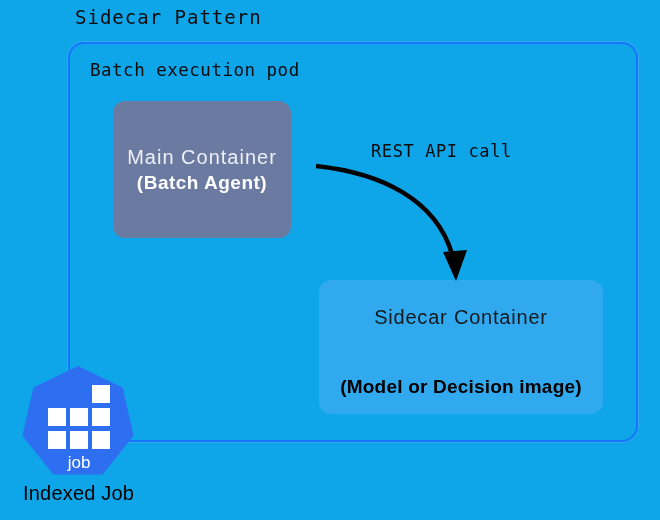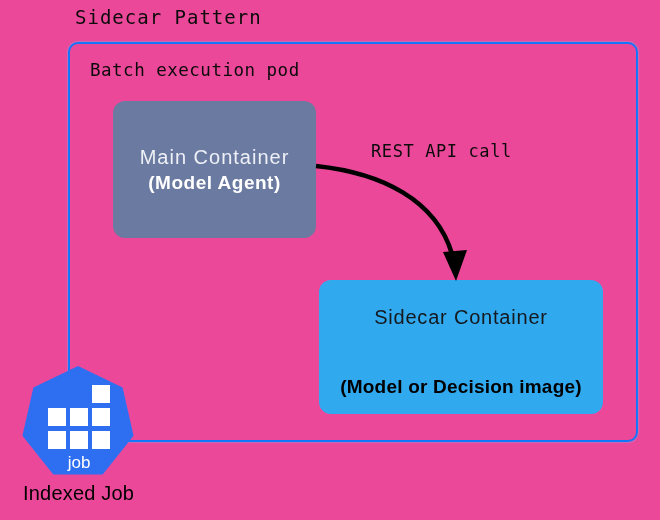--- a/index.html
+++ b/index.html
@@ -1,38 +1,38 @@
 <!DOCTYPE html>
 <html><head>
 <meta charset="utf-8">
 <style>
   html,body{margin:0;padding:0;background:#ffffff;}
   #canvas{
-    position:relative;width:660px;height:520px;background:#ec4899;overflow:hidden;
+    position:relative;width:660px;height:520px;background:#0ea5e9;overflow:hidden;
     font-family:"Liberation Sans", sans-serif;
   }
   .mono{font-family:"DejaVu Sans Mono", monospace;color:#0b0b0b;}
   #diagram-title{
     position:absolute;left:75px;top:6px;font-size:19px;letter-spacing:1px;
     white-space:nowrap;
   }
   #pod-boundary{
     position:absolute;left:68px;top:42px;width:566px;height:396px;
-    border:2px solid #1476fa;border-radius:10px;background:transparent;z-index:1;
+    border:2px solid #1476fa;border-radius:16px;background:transparent;z-index:1;
     box-shadow:0 0 0 1px rgba(120,180,255,0.35);
   }
   #pod-label{
     position:absolute;left:20px;top:16px;font-size:17.5px;letter-spacing:.5px;
     white-space:nowrap;
   }
   .node{
     position:absolute;border-radius:12px;display:flex;flex-direction:column;
     align-items:center;justify-content:center;text-align:center;z-index:2;
   }
-  #main-container-node{left:113px;top:101px;width:203px;height:137px;}
+  #main-container-node{left:113px;top:101px;width:178px;height:137px;}
   #main-container-node .l1{font-size:20px;letter-spacing:1px;color:#eef0f7;line-height:26px;}
   #main-container-node .l2{font-size:19px;letter-spacing:.5px;font-weight:bold;color:#ffffff;line-height:25px;}
   #sidecar-container-node{left:319px;top:280px;width:284px;height:134px;}
   #sidecar-container-node .l1{font-size:20px;letter-spacing:.8px;color:#15181c;line-height:26px;margin-top:8px;}
   #sidecar-container-node .l2{font-size:19px;letter-spacing:.2px;font-weight:bold;color:#000000;line-height:25px;margin-top:44px;}
   #rest-api-label{
     position:absolute;left:371px;top:141px;font-size:17px;letter-spacing:.6px;
     white-space:nowrap;z-index:3;
   }
   #arrow-layer{position:absolute;left:0;top:0;width:660px;height:520px;z-index:2;pointer-events:none;}
@@ -51,21 +51,21 @@
 <div id="canvas">
 
   <div id="diagram-title" class="mono">Sidecar Pattern</div>
 
   <div id="pod-boundary">
     <div id="pod-label" class="mono">Batch execution pod</div>
   </div>
 
   <div id="main-container-node" class="node" style="background-color: rgb(107, 122, 160);">
     <div class="l1">Main Container</div>
-    <div class="l2">(Model Agent)</div>
+    <div class="l2">(Batch Agent)</div>
   </div>
 
   <div id="sidecar-container-node" class="node" style="background-color: rgb(48, 169, 239);">
     <div class="l1">Sidecar Container</div>
     <div class="l2">(Model or Decision image)</div>
   </div>
 
   <div id="rest-api-label" class="mono">REST API call</div>
 
   <svg id="arrow-layer" viewBox="0 0 660 520" xmlns="http://www.w3.org/2000/svg">

